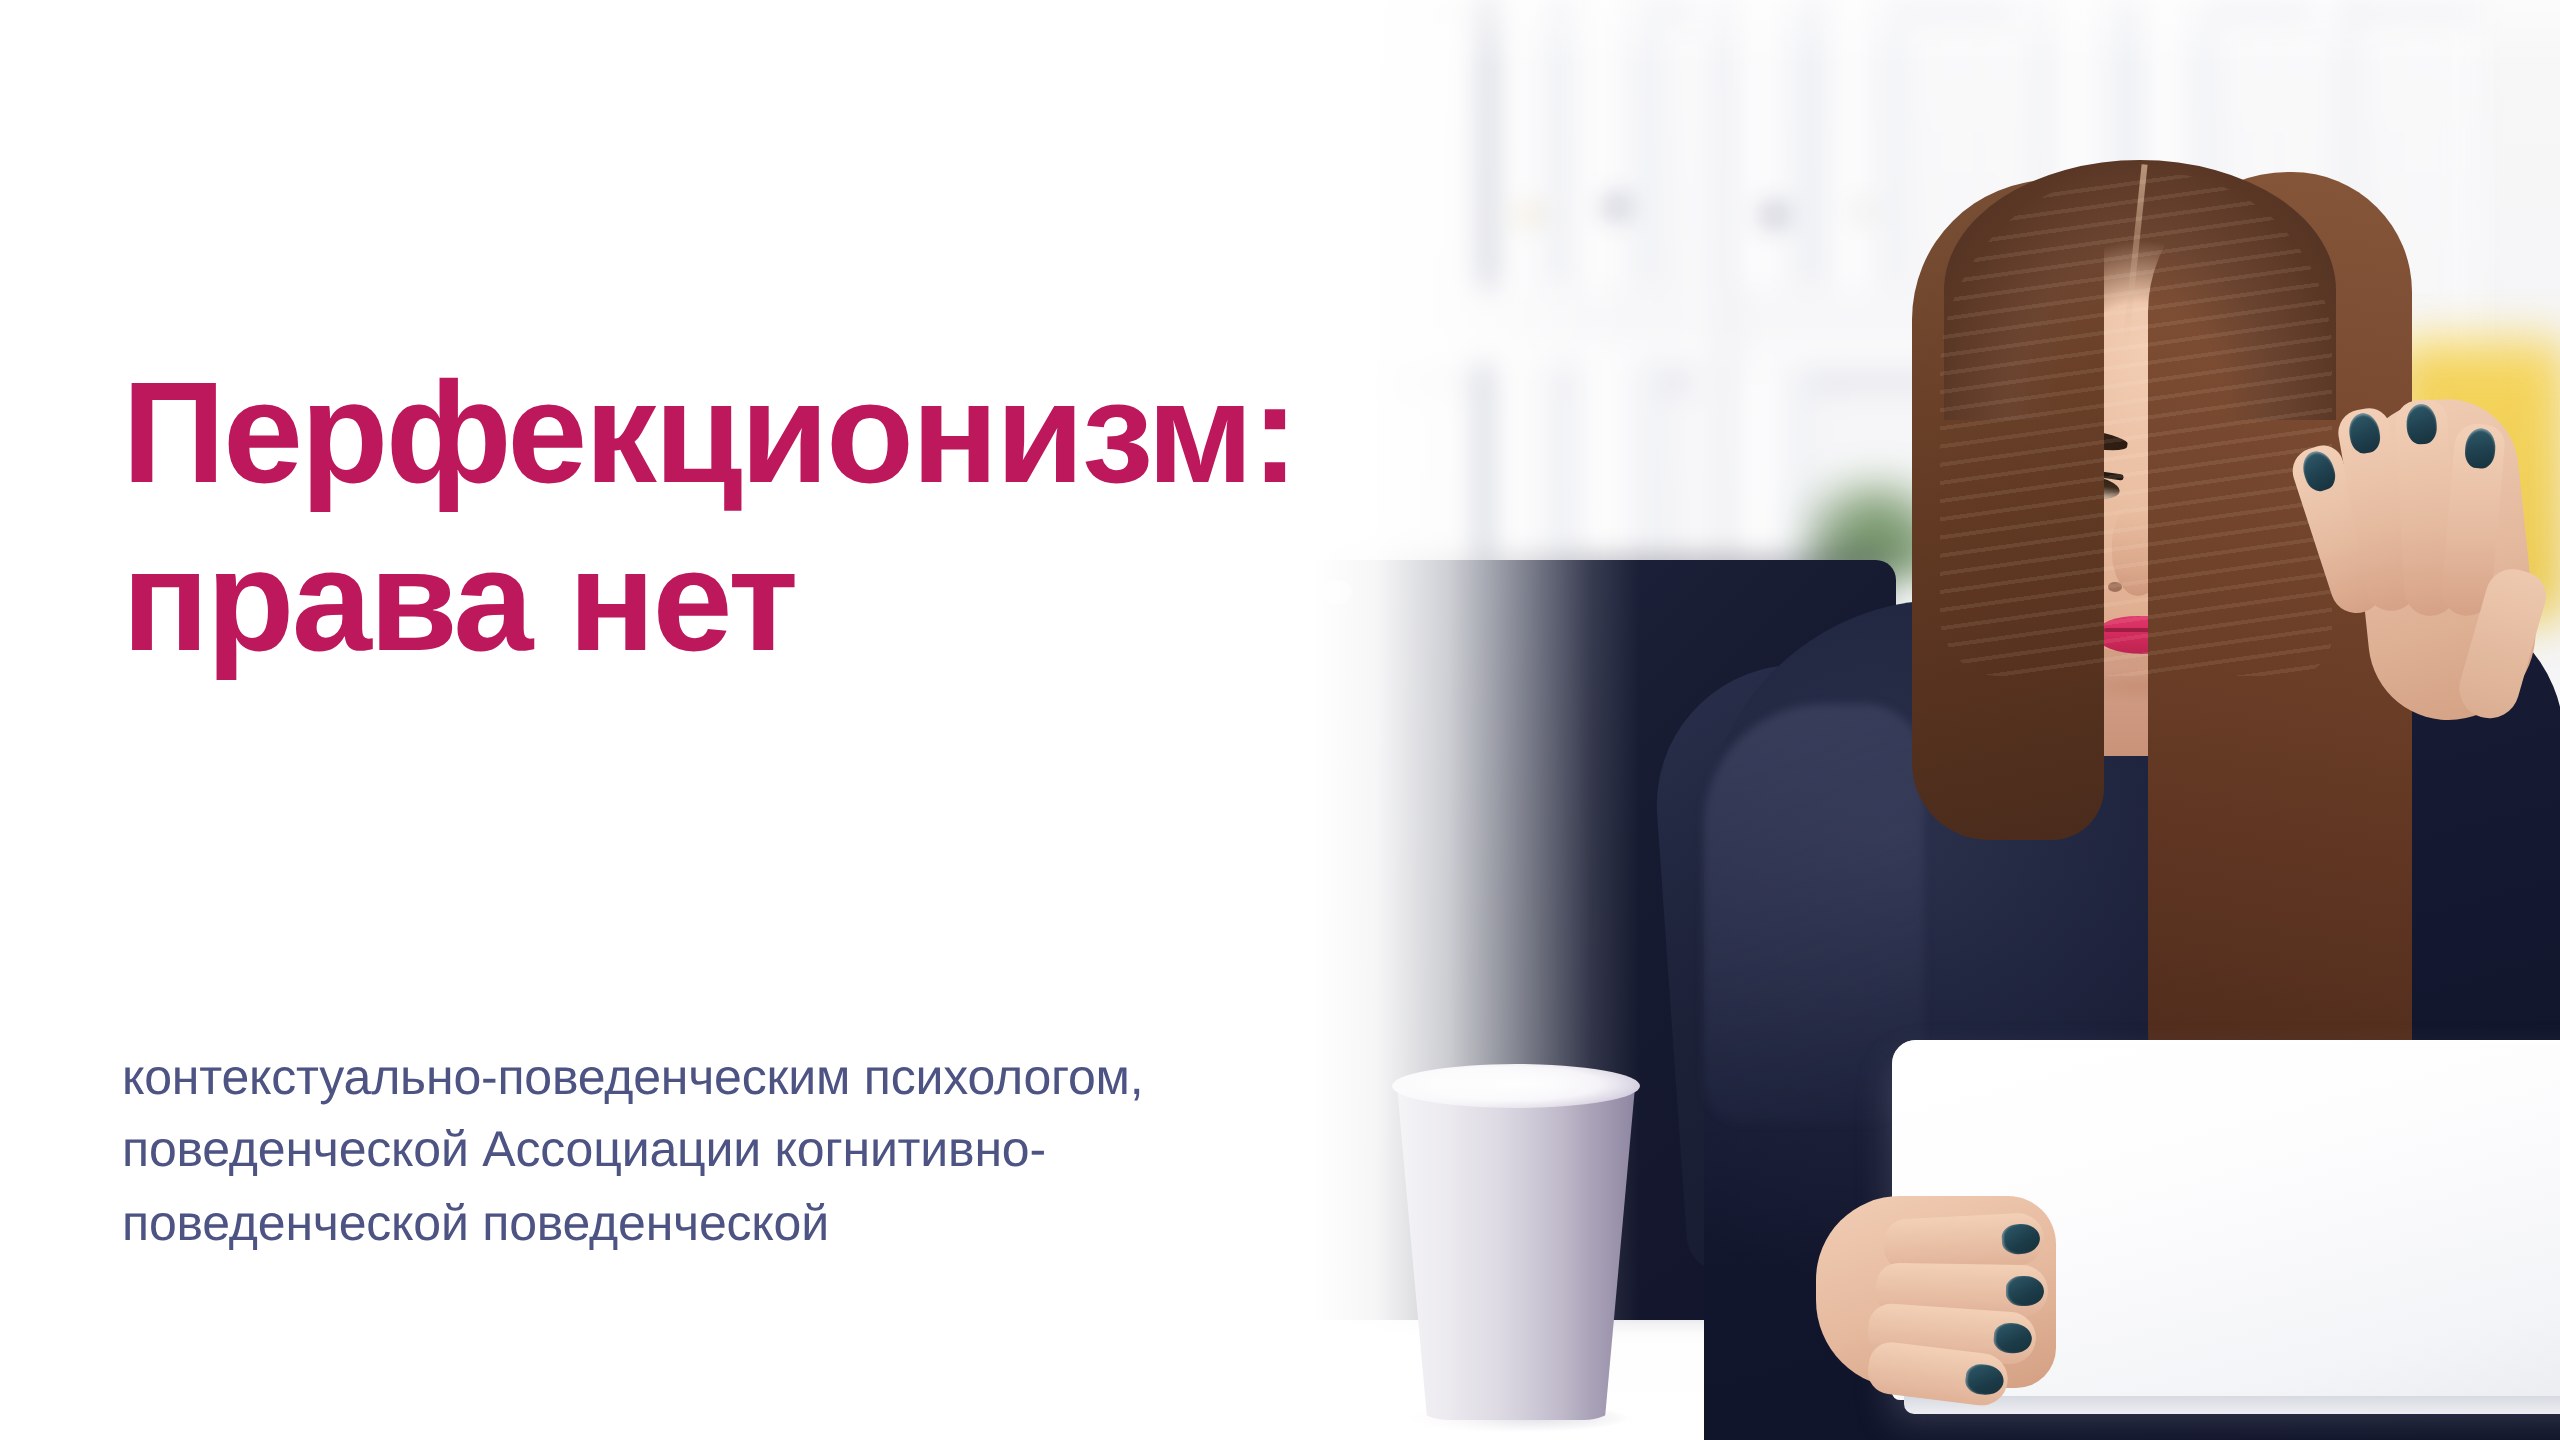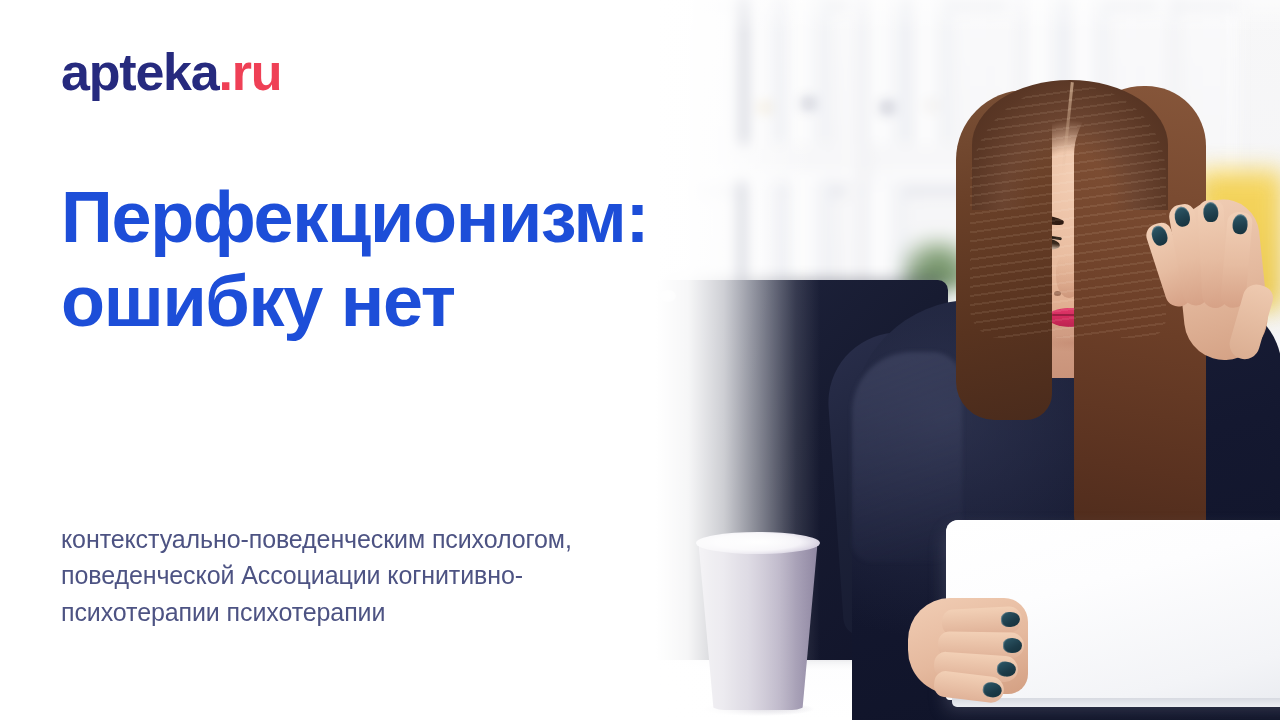--- a/index.html
+++ b/index.html
@@ -471,21 +471,21 @@
   .logo .tld  { color:#EF4056; }
 
   .headline {
     position:absolute;
     left:61px; top:176px;
     width:640px;
     font-size:72px;
     font-weight:bold;
     line-height:1.16;
     letter-spacing:-1.3px;
-    color:#1d4ed8;
+    color:#be185d;
     z-index:30;
   }
   .headline .hl-line { display:block; white-space:nowrap; }
 
   .subtitle {
     position:absolute;
     left:61px; top:521px;
     width:660px;
     z-index:30;
   }
@@ -636,28 +636,25 @@
     <div class="mug">
       <div class="mug-shadow"></div>
       <div class="mug-body"></div>
       <div class="mug-rim"></div>
     </div>
 
     <div class="photo-soft-top"></div>
     <div class="photo-fade"></div>
   </div>
 
-  <div class="logo">
-    <span class="word">apteka</span><span class="tld">.ru</span>
-  </div>
 
   <h1 class="headline">
     <span class="hl-line">Перфекционизм:</span>
-    <span class="hl-line">ошибку нет</span>
+    <span class="hl-line">права нет</span>
   </h1>
 
   <div class="subtitle">
     <span class="sub-body">контекстуально-поведенческим психологом,</span>
     <span class="sub-body">поведенческой Ассоциации когнитивно-</span>
-    <span class="sub-body">психотерапии психотерапии</span>
+    <span class="sub-body">поведенческой поведенческой</span>
   </div>
 
 </div>
 
 </body></html>

